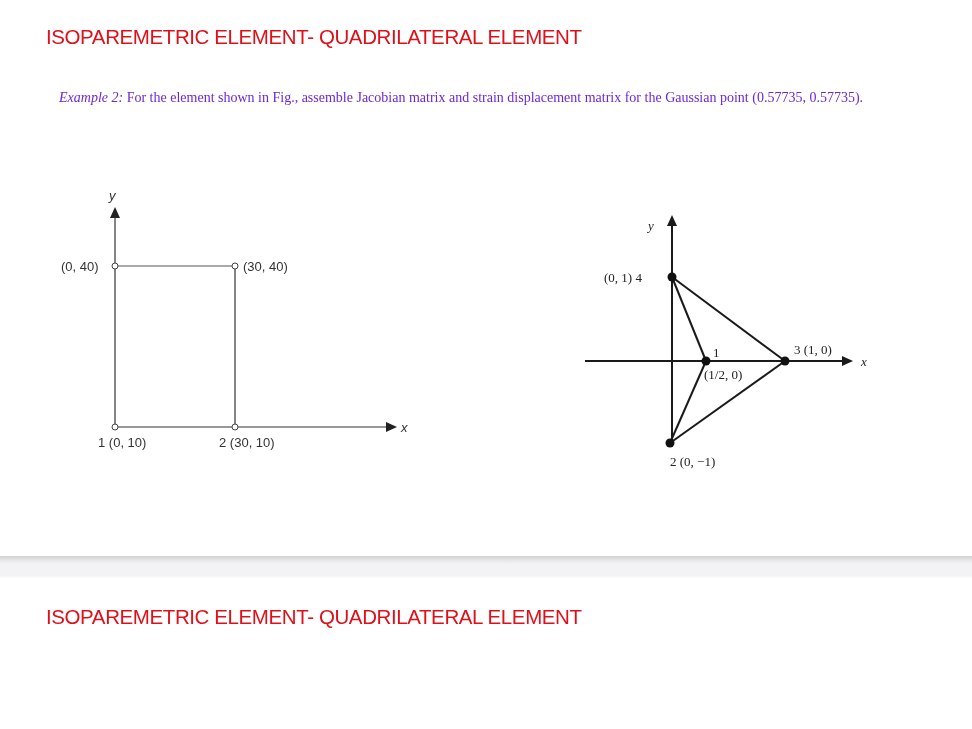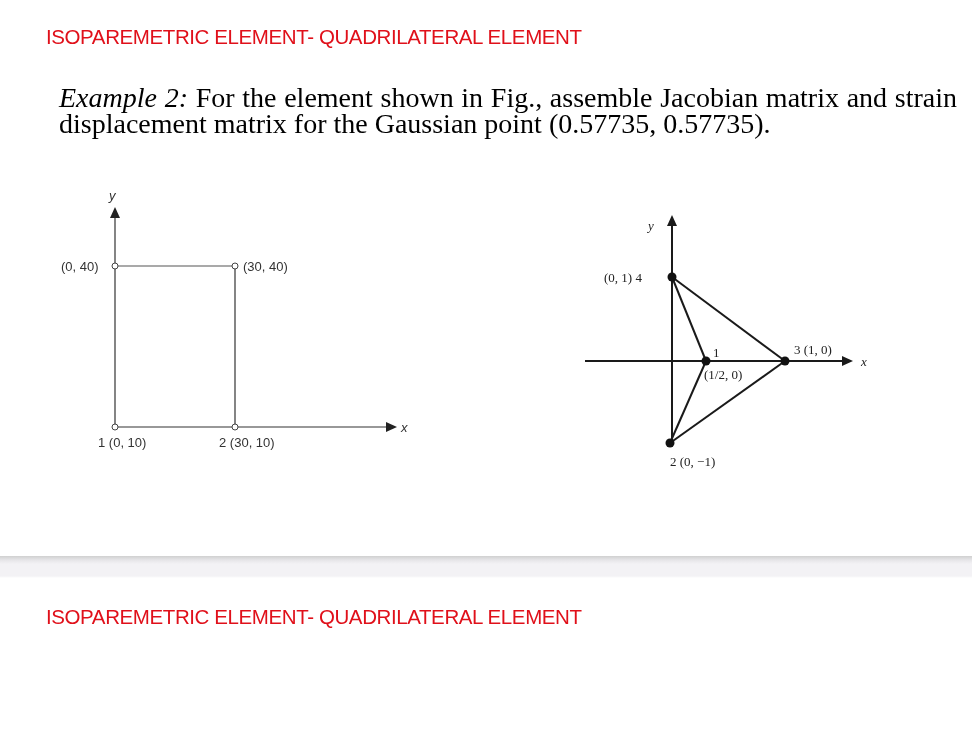--- a/index.html
+++ b/index.html
@@ -5,21 +5,21 @@
   html, body { margin:0; padding:0; }
   body { width:972px; height:729px; background:#ffffff; position:relative; overflow:hidden; font-family:"Liberation Sans", sans-serif; }
   .slide { position:absolute; left:16px; width:972px; background:#fff; }
   .slide1 { top:0; height:556px; }
   .sep { position:absolute; left:0; top:556px; width:972px; height:22px;
          background:linear-gradient(#d0d0d0 0px, #e6e5e8 4px, #f3f2f5 8px, #f3f2f5 20px, #ffffff 22px); }
   .slide2 { top:578px; height:151px; }
   .title { position:absolute; left:30px; font-family:"Liberation Sans", sans-serif; font-size:20.5px; color:#e0101a; letter-spacing:-0.4px; white-space:nowrap; }
   .slide1 .title { top:25px; }
   .slide2 .title { top:27px; }
-  .para { position:absolute; left:43px; top:85px; width:898px; font-family:"Liberation Serif", serif; font-size:28px; line-height:26px; color:#000000; text-align:justify; text-align-last:left; }
+  .para { position:absolute; left:43px; top:85px; width:898px; font-family:"Liberation Serif", serif; font-size:14px; line-height:26px; color:#6d28d9; text-align:justify; text-align-last:left; }
   .para .ex { font-style:italic; }
   .fig { position:absolute; }
   .fig svg text { font-family:"Liberation Sans", sans-serif; }
   .fig2 svg text { font-family:"Liberation Serif", serif; }
 </style>
 </head>
 <body>
 
 <div class="slide slide1">
   <div class="title">ISOPAREMETRIC ELEMENT- QUADRILATERAL ELEMENT</div>

